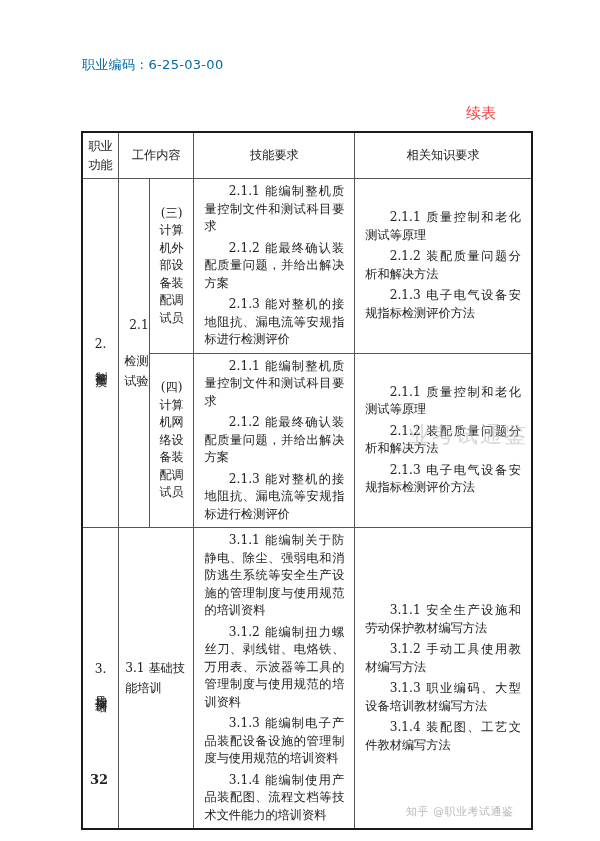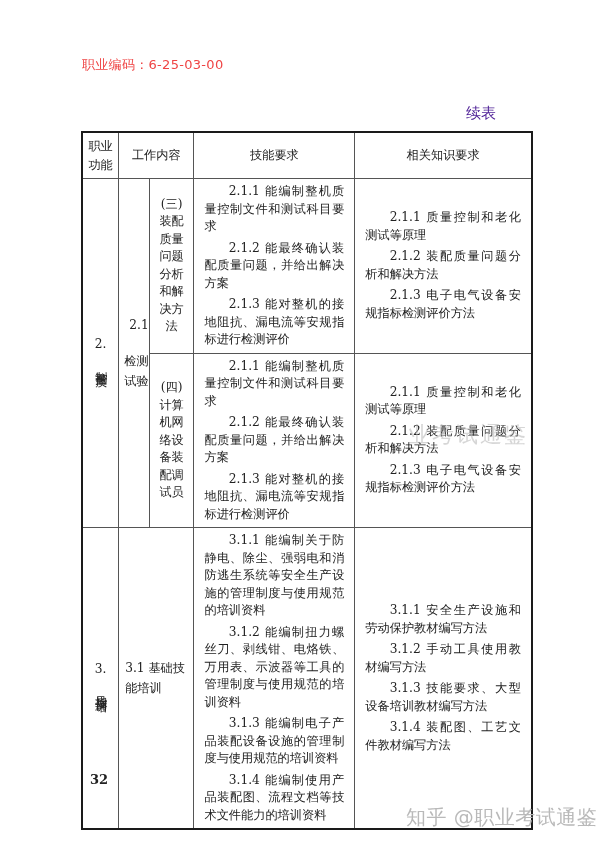--- a/index.html
+++ b/index.html
@@ -1,34 +1,34 @@
 <!DOCTYPE html>
 <html><head>
 <meta charset="utf-8">
 <style>
   html, body { margin: 0; padding: 0; background: #ffffff; }
   body { width: 600px; height: 841px; position: relative; overflow: hidden;
          font-family: "DejaVu Serif", "Liberation Serif", serif; color: #222; }
   .code { position: absolute; left: 82px; top: 56px; font-family: "DejaVu Sans", "Liberation Sans", sans-serif;
-          font-size: 13px; color: #ef4444; letter-spacing: 0.3px; }
-  .cont { position: absolute; left: 466px; top: 104px; font-size: 15px; color: #4c1d95; }
+          font-size: 13px; color: #0369a1; letter-spacing: 0.3px; }
+  .cont { position: absolute; left: 466px; top: 104px; font-size: 15px; color: #ef4444; }
   table.main { position: absolute; left: 81px; top: 131px; width: 452px; border-collapse: collapse;
                border: 2px solid #1a1a1a; table-layout: fixed; }
   table.main td { border: 1px solid #555; font-size: 12.2px; line-height: 17.5px; vertical-align: middle; padding: 0; }
   .hdr td { height: 45px; text-align: center; }
   .c1 { width: 36px; } .c2 { width: 30px; } .c3 { width: 44px; } .c4 { width: 158px; } .c5 { width: 174px; }
   .func { text-align: center; padding-top: 0; }
   .vert { writing-mode: vertical-rl; text-orientation: upright; letter-spacing: -1px; display: inline-block; }
   .center { text-align: right; }
   .sub { text-align: center; line-height: 22px; }
   .skill, .know { padding: 0 6px !important; text-align: justify; }
   .skill p, .know p { margin: 4px; text-indent: 2em; }
   .page { position: absolute; left: 90px; top: 772px; font-size: 13px; font-weight: bold; color: #222; text-align: right; }
   .wm-bottom { position: absolute; left: 406px; top: 804px; font-family: "DejaVu Sans", "Liberation Sans", sans-serif;
-               font-size: 20px; color: #b9b9b9; letter-spacing: 0.5px; }
+               font-size: 11px; color: #b9b9b9; letter-spacing: 0.5px; }
   .wm-mid { position: absolute; left: 408px; top: 420px; font-family: "DejaVu Sans", "Liberation Sans", sans-serif;
             font-size: 22px; color: rgba(180,180,180,0.55); letter-spacing: 2px; pointer-events: none; }
 </style>
 </head>
 <body>
 
 <div class="code">职业编码：6-25-03-00</div>
 <div class="cont">续表</div>
 
 <table class="main">
@@ -54,21 +54,21 @@
     <td rowspan="2" class="func">
       <div style="text-align:center;">2.</div>
       <span class="vert">质量控制</span>
     </td>
     <td rowspan="2" class="center" style="line-height:20px;">
       <div>2.1</div>
       <div style="word-break:break-all;margin-top:16px;">检测试验</div>
     </td>
     <td class="sub">
       <div>(三)</div>
-      <div style="word-break:break-all;padding:0 5px;">装配质量问题分析和解决方法</div>
+      <div style="word-break:break-all;padding:0 5px;">计算机外部设备装配调试员</div>
     </td>
     <td class="skill">
       <p>2.1.1 能编制整机质量控制文件和测试科目要求</p>
       <p>2.1.2 能最终确认装配质量问题，并给出解决方案</p>
       <p>2.1.3 能对整机的接地阻抗、漏电流等安规指标进行检测评价</p>
     </td>
     <td class="know">
       <p>2.1.1 质量控制和老化测试等原理</p>
       <p>2.1.2 装配质量问题分析和解决方法</p>
       <p>2.1.3 电子电气设备安规指标检测评价方法</p>
@@ -102,21 +102,21 @@
     </td>
     <td class="skill">
       <p>3.1.1 能编制关于防静电、除尘、强弱电和消防逃生系统等安全生产设施的管理制度与使用规范的培训资料</p>
       <p>3.1.2 能编制扭力螺丝刀、剥线钳、电烙铁、万用表、示波器等工具的管理制度与使用规范的培训资料</p>
       <p>3.1.3 能编制电子产品装配设备设施的管理制度与使用规范的培训资料</p>
       <p>3.1.4 能编制使用产品装配图、流程文档等技术文件能力的培训资料</p>
     </td>
     <td class="know">
       <p>3.1.1 安全生产设施和劳动保护教材编写方法</p>
       <p>3.1.2 手动工具使用教材编写方法</p>
-      <p>3.1.3 技能要求、大型设备培训教材编写方法</p>
+      <p>3.1.3 职业编码、大型设备培训教材编写方法</p>
       <p>3.1.4 装配图、工艺文件教材编写方法</p>
     </td>
   </tr>
 </tbody>
   </table>
 
 <div class="wm-mid">业考试通鉴</div>
 <div class="page">32</div>
 <div class="wm-bottom">知乎 @职业考试通鉴</div>
 

